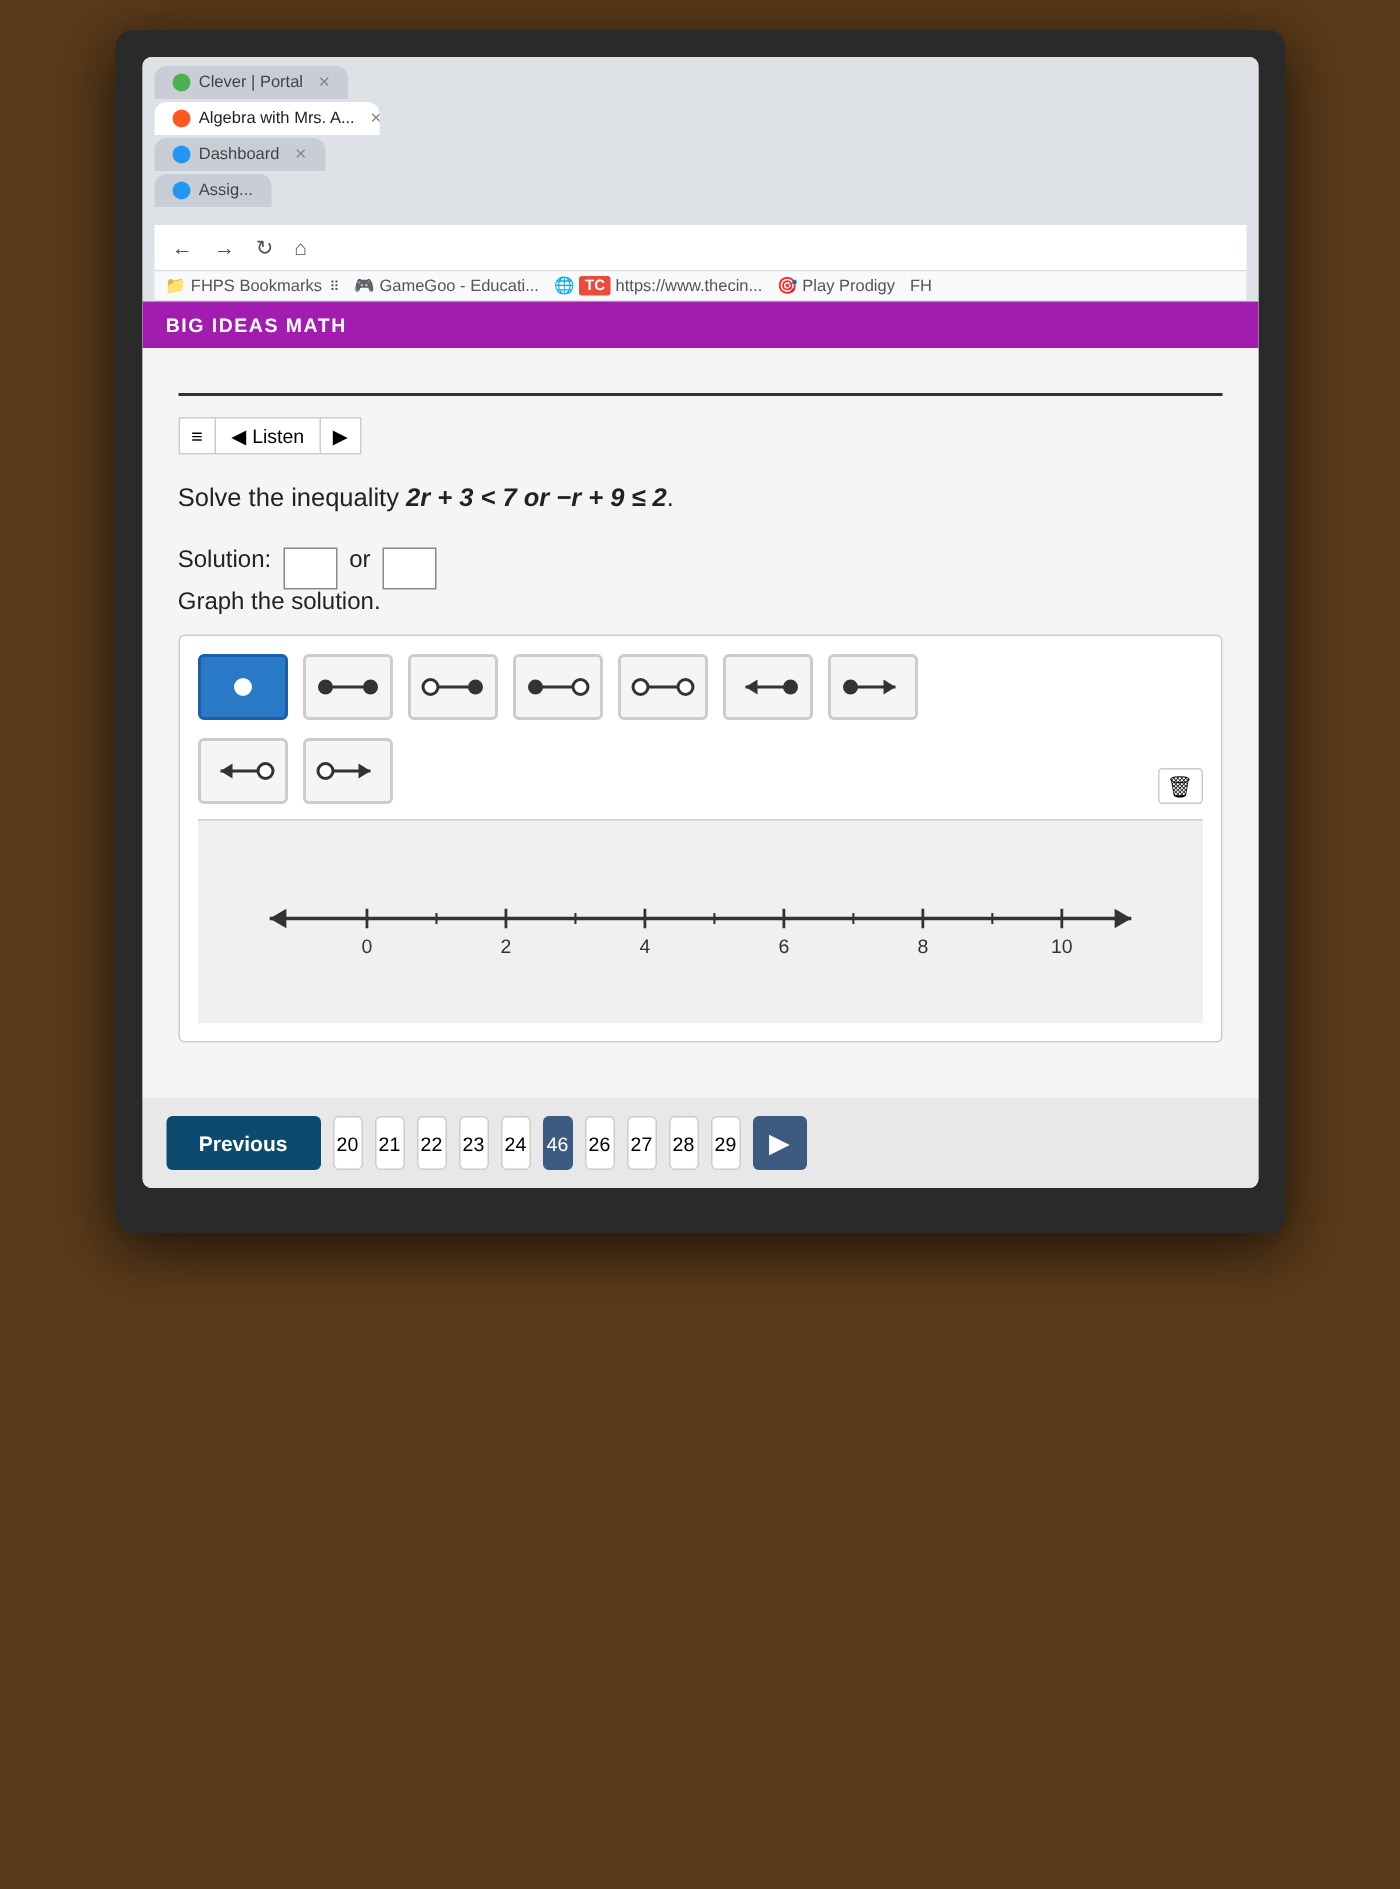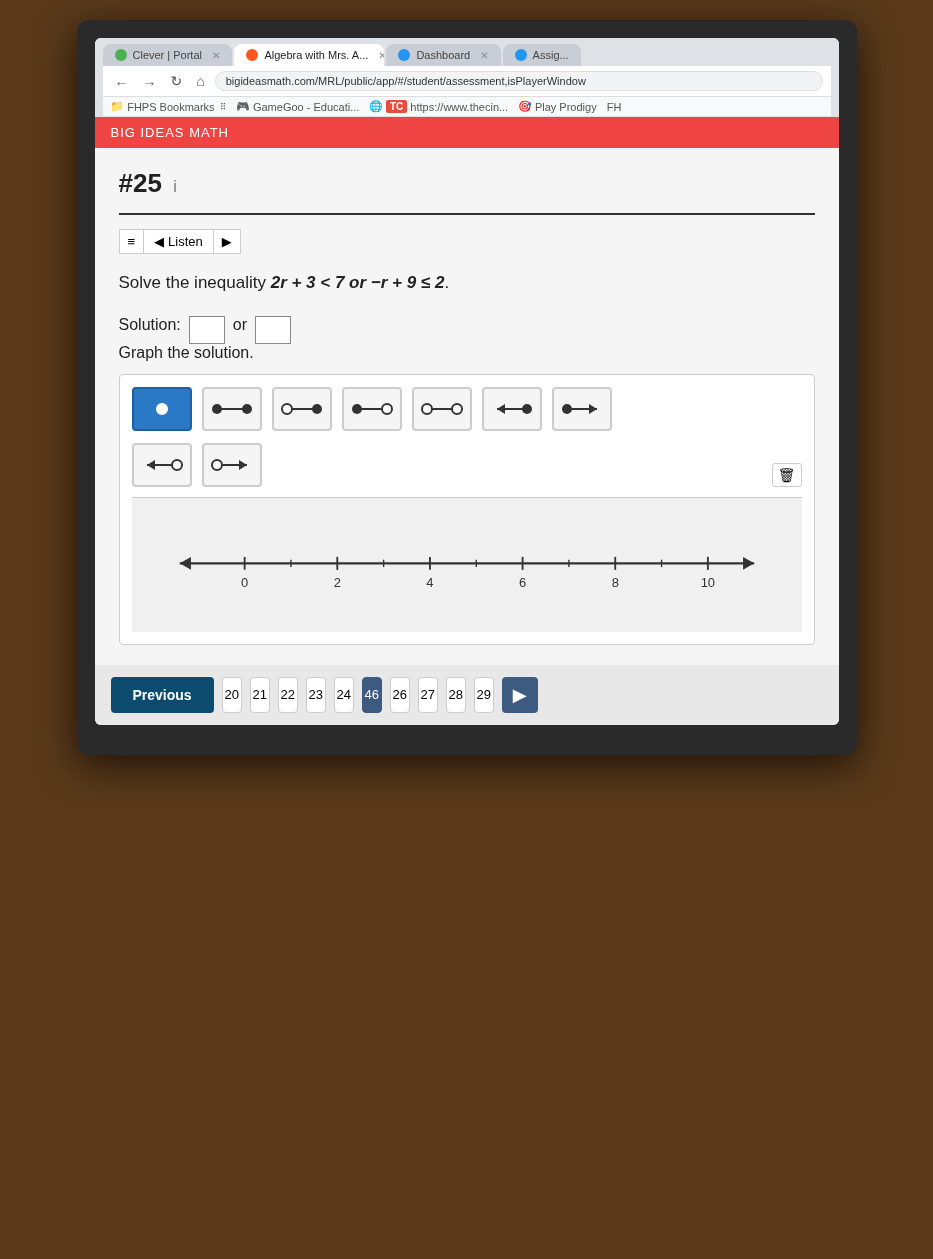--- a/index.html
+++ b/index.html
@@ -27,21 +27,22 @@
     }
     
     .browser-chrome {
       background: #dee1e6;
       padding: 6px 8px 0 8px;
     }
     .tab-bar {
       display: flex;
       align-items: flex-start;
       gap: 2px;
-      margin-bottom: 0;
+      margin-bottom: 12px;
+      flex-direction: column;
     }
     .tab {
       display: flex;
       align-items: center;
       gap: 6px;
       padding: 5px 12px;
       border-radius: 8px 8px 0 0;
       font-size: 11px;
       background: #c8cdd6;
       color: #444;
@@ -102,25 +103,25 @@
       color: #555;
     }
     .bookmark-item {
       display: flex;
       align-items: center;
       gap: 3px;
       cursor: pointer;
     }
     
     .app-header {
-      background: #ef4444;
+      background: #a21caf;
       color: #fff;
       padding: 8px 16px;
       font-size: 13px;
-      font-weight: normal;
+      font-weight: bold;
       letter-spacing: 1px;
     }
     .content-area {
       background: #f5f5f5;
       padding: 20px 24px;
       min-height: 500px;
     }
     .question-number {
       font-size: 26px;
       font-weight: bold;
@@ -337,21 +338,20 @@
         <div class="tab">
           <div class="tab-icon" style="background:#2196F3;"></div>
           <span>Assig...</span>
         </div>
       </div>
       <div class="address-bar-row">
         <button class="nav-btn">←</button>
         <button class="nav-btn">→</button>
         <button class="nav-btn">↻</button>
         <button class="nav-btn">⌂</button>
-        <div class="address-bar">bigideasmath.com/MRL/public/app/#/student/assessment,isPlayerWindow</div>
       </div>
       <div class="bookmarks-bar">
         <div class="bookmark-item">
           <span>📁</span>
           <span>FHPS Bookmarks</span>
           <span style="font-size:9px;margin-left:2px;">⠿</span>
         </div>
         <div class="bookmark-item">
           <span>🎮</span>
           <span>GameGoo - Educati...</span>
@@ -369,24 +369,20 @@
           <span>FH</span>
         </div>
       </div>
     </div>
 
     <div class="app-header">
       <span>BIG IDEAS MATH</span>
     </div>
 
     <div class="content-area">
-      <div class="question-number">
-        <span>#25</span>
-        <span class="info-icon">i</span>
-      </div>
       <hr class="divider">
 
       <div class="listen-bar">
         <button class="listen-icon-btn">
           <span>≡</span>
         </button>
         <button class="listen-btn">
           <span>◀</span>
           <span>Listen</span>
         </button>

